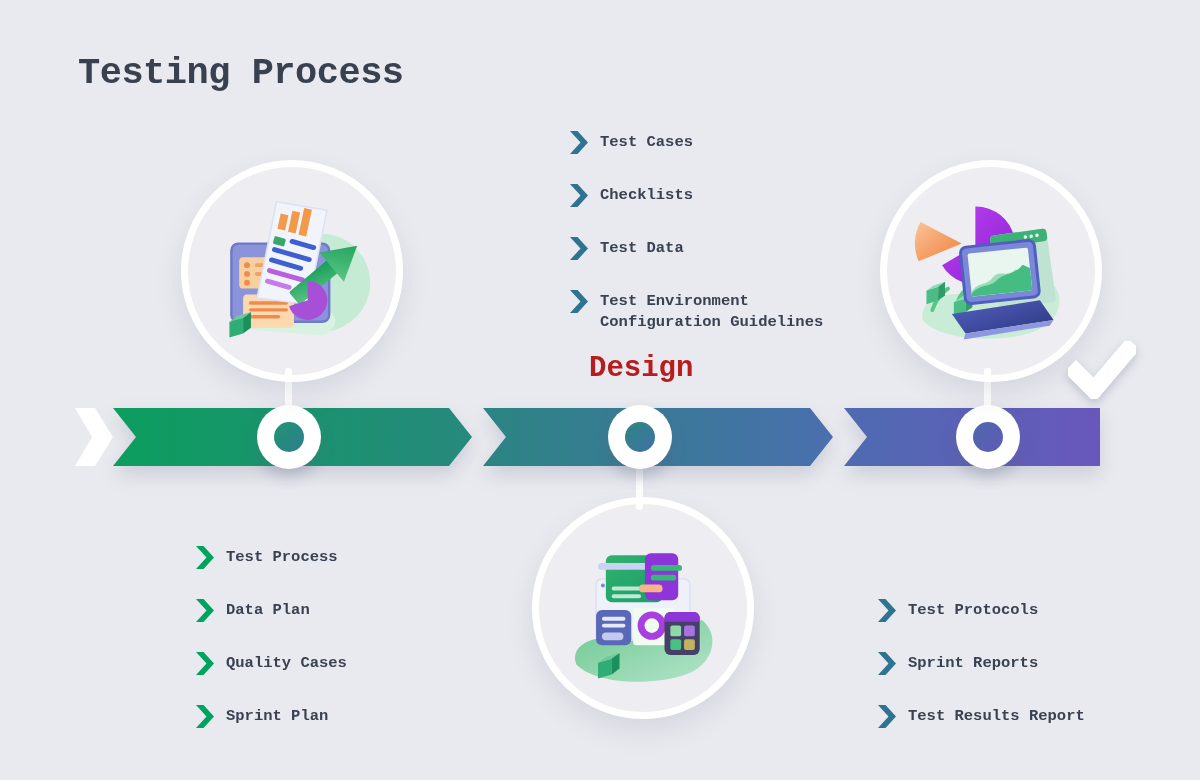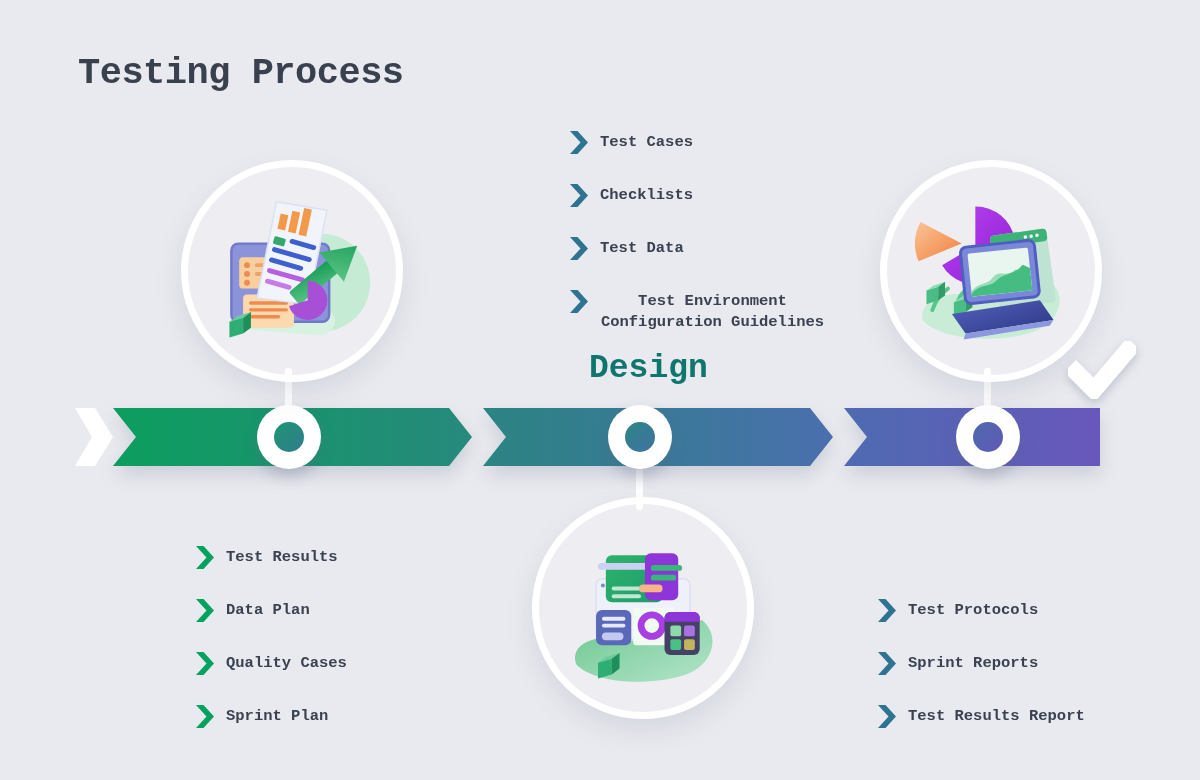--- a/index.html
+++ b/index.html
@@ -43,26 +43,26 @@
   
   .ring{position:absolute;width:208px;height:208px;border-radius:50%;
         border:7px solid #fff;background:rgba(255,255,255,.22);
         box-shadow:0 12px 26px rgba(110,120,150,.16);
         display:flex;align-items:center;justify-content:center;}
   .ring-planning{left:181px;top:160px;}
   .ring-design{left:532px;top:497px;}
   .ring-execution{left:880px;top:160px;}
   .ring svg{width:176px;height:176px;}
   
-  .phase-heading{position:absolute;font-size:33px;font-weight:bold;color:#0f766e;line-height:38px;}
+  .phase-heading{position:absolute;font-size:29px;font-weight:bold;color:#b91c1c;line-height:38px;}
   .h-planning{left:227px;top:486px;}
   .h-design{left:589px;top:350px;}
   .h-execution{left:900px;top:486px;}
   
-  .doc-list{position:absolute;text-align:center;}
+  .doc-list{position:absolute;}
   .l-design{left:570px;top:131px;}
   .l-planning{left:196px;top:546px;}
   .l-execution{left:878px;top:599px;}
   .doc-item{display:flex;align-items:flex-start;gap:12px;min-height:23px;margin-bottom:30px;}
   .doc-item:last-child{margin-bottom:0;}
   .bullet{flex:0 0 auto;margin-top:0px;}
   .doc-label{font-size:15.5px;font-weight:bold;color:#3A4252;line-height:21px;
              display:inline-block;max-width:225px;padding-top:1px;}
   
   .check{position:absolute;left:1068px;top:341px;
@@ -265,21 +265,21 @@
         </svg>
       <span class="doc-label">Test Environment Configuration Guidelines</span>
     </div>
   </div>
 
   <div class="doc-list l-planning">
     <div class="doc-item">
       <svg class="bullet" width="18" height="23" viewBox="0 0 18 23">
           <polygon points="0,0 7.5,0 18,11.5 7.5,23 0,23 10.5,11.5" fill="#00A35E"></polygon>
         </svg>
-      <span class="doc-label">Test Results</span>
+      <span class="doc-label">Test Process</span>
     </div>
     <div class="doc-item">
       <svg class="bullet" width="18" height="23" viewBox="0 0 18 23">
           <polygon points="0,0 7.5,0 18,11.5 7.5,23 0,23 10.5,11.5" fill="#00A35E"></polygon>
         </svg>
       <span class="doc-label">Data Plan</span>
     </div>
     <div class="doc-item">
       <svg class="bullet" width="18" height="23" viewBox="0 0 18 23">
           <polygon points="0,0 7.5,0 18,11.5 7.5,23 0,23 10.5,11.5" fill="#00A35E"></polygon>

